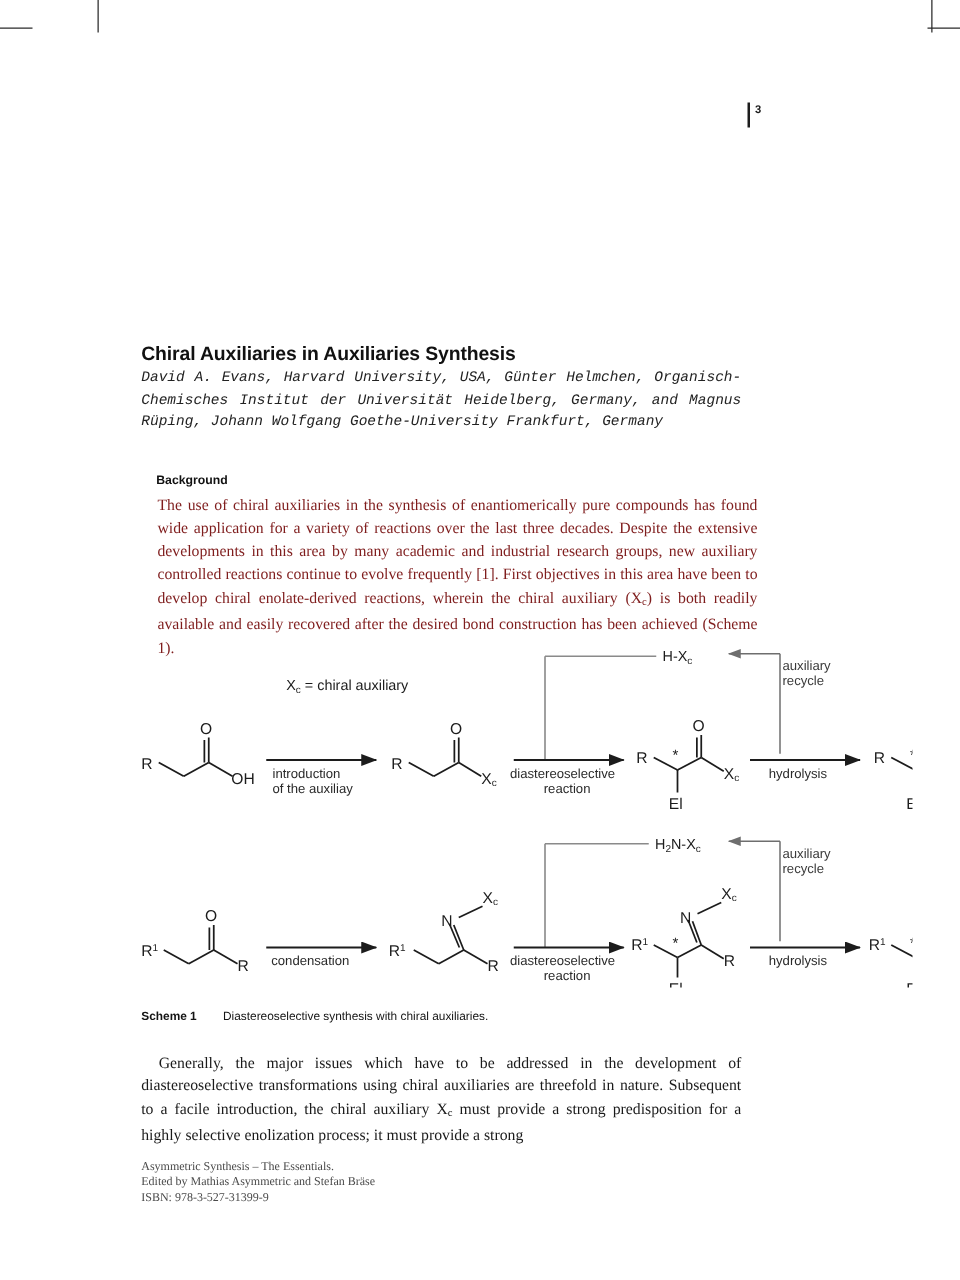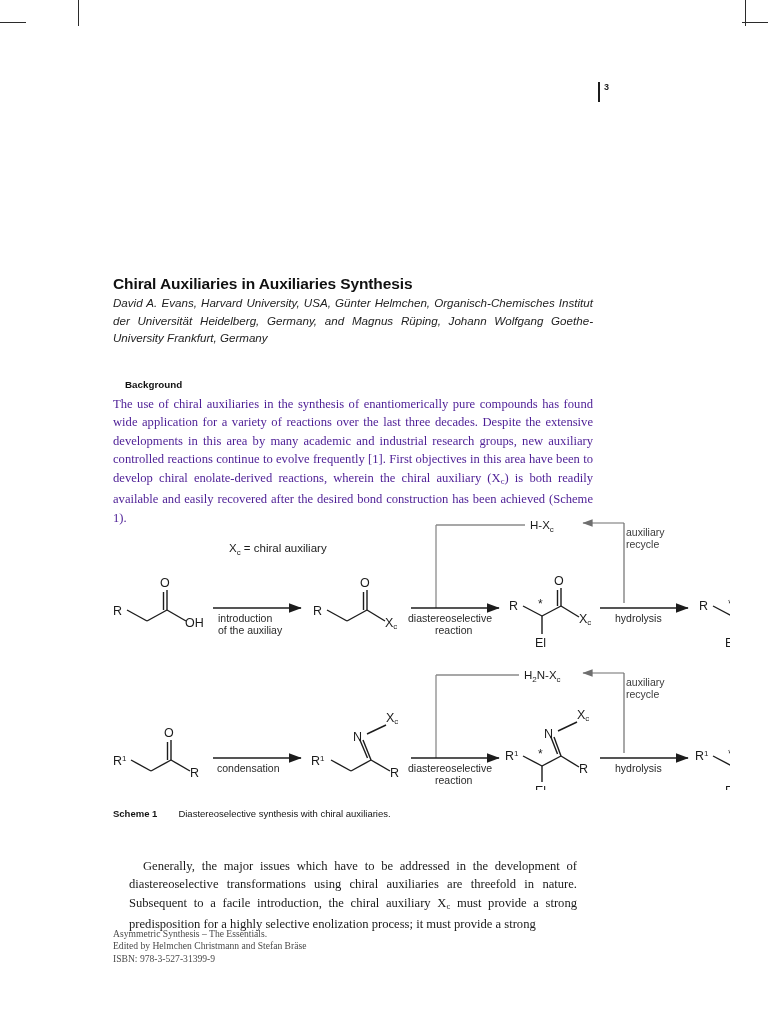--- a/index.html
+++ b/index.html
@@ -57,21 +57,21 @@
     top: 265px;
     font-family: "Liberation Sans", sans-serif;
     font-size: 15.5px;
     font-weight: bold;
     letter-spacing: -0.1px;
     color: #111;
   }
 
   #authors {
     top: 294px;
-    font-family: Liberation Sans, sans-serif;
+    font-family: Liberation Mono, monospace;
     font-style: italic;
     font-size: 11.6px;
     line-height: 17.5px;
     color: #222;
     text-align: justify;
   }
 
   #background-heading {
     top: 379px;
     font-family: "Liberation Sans", sans-serif;
@@ -79,32 +79,33 @@
     font-weight: bold;
     color: #111;
     padding-left: 12px;
   }
 
   #background-body {
     top: 395px;
     font-size: 12.6px;
     line-height: 18.45px;
     text-align: justify;
-    color: #4c1d95;
+    color: #7f1d1d;
+    margin-left: 13px;
   }
   #background-body p { margin: 0; }
 
   #generally-body {
     top: 841px;
     font-size: 12.6px;
     line-height: 18.45px;
     text-align: justify;
     color: #1a1a1a;
   }
-  #generally-body p { margin: 16px; text-indent: 14px; }
+  #generally-body p { margin: 0; text-indent: 14px; }
 
   sub { font-size: 0.68em; vertical-align: -0.22em; }
 
   
   #scheme-caption {
     top: 808px;
     font-family: "Liberation Sans", sans-serif;
     font-size: 9.5px;
     color: #141414;
   }
@@ -330,15 +331,15 @@
 
 <div class="col" id="generally-body">
   <p>Generally, the major issues which have to be addressed in the development of
   diastereoselective transformations using chiral auxiliaries are threefold in nature.
   Subsequent to a facile introduction, the chiral auxiliary X<sub>c</sub> must provide a strong
   predisposition for a highly selective enolization process; it must provide a strong</p>
 </div>
 
 <div id="footer">
   <div class="ital">Asymmetric Synthesis – The Essentials.</div>
-  <div>Edited by Helmchen Christmann and Stefan Bräse</div>
+  <div>Edited by Mathias Asymmetric and Stefan Bräse</div>
   <div>ISBN: 978-3-527-31399-9</div>
 </div>
 
 </body></html>

